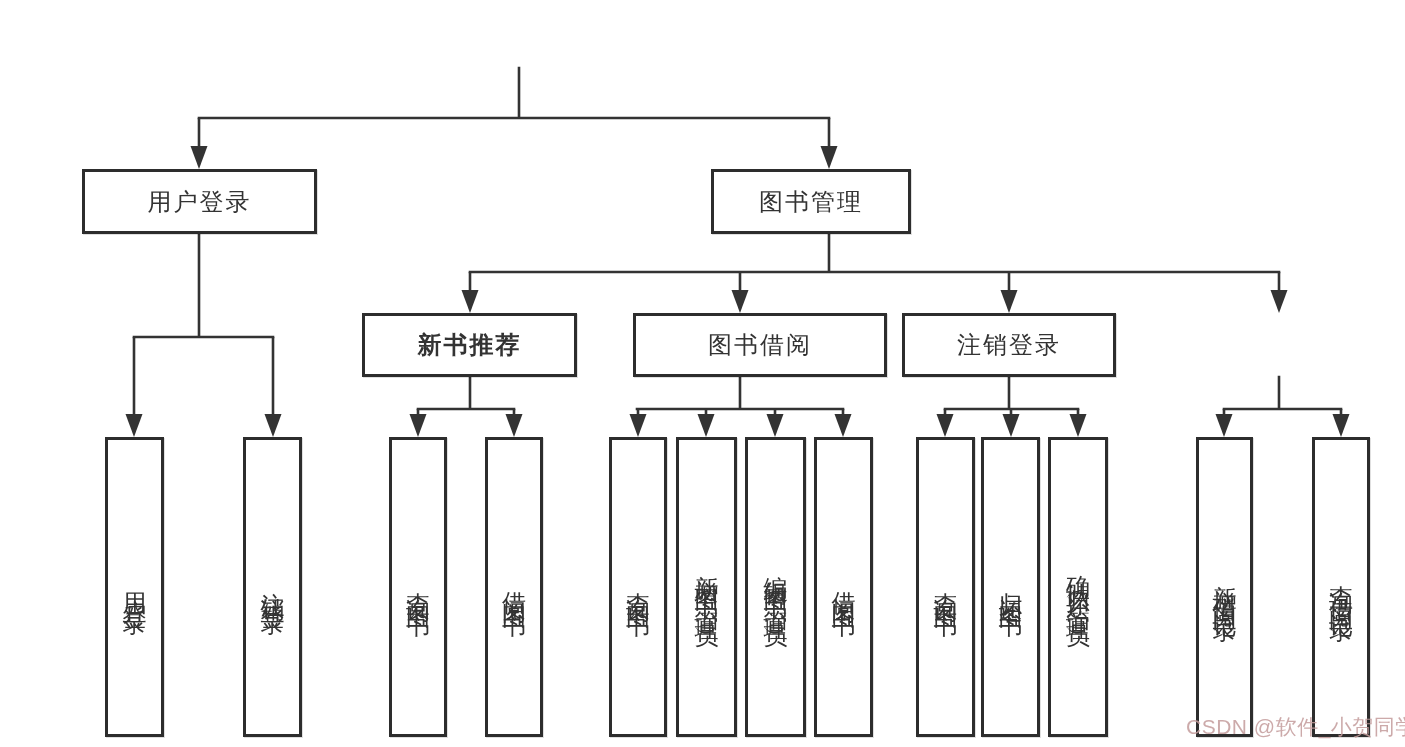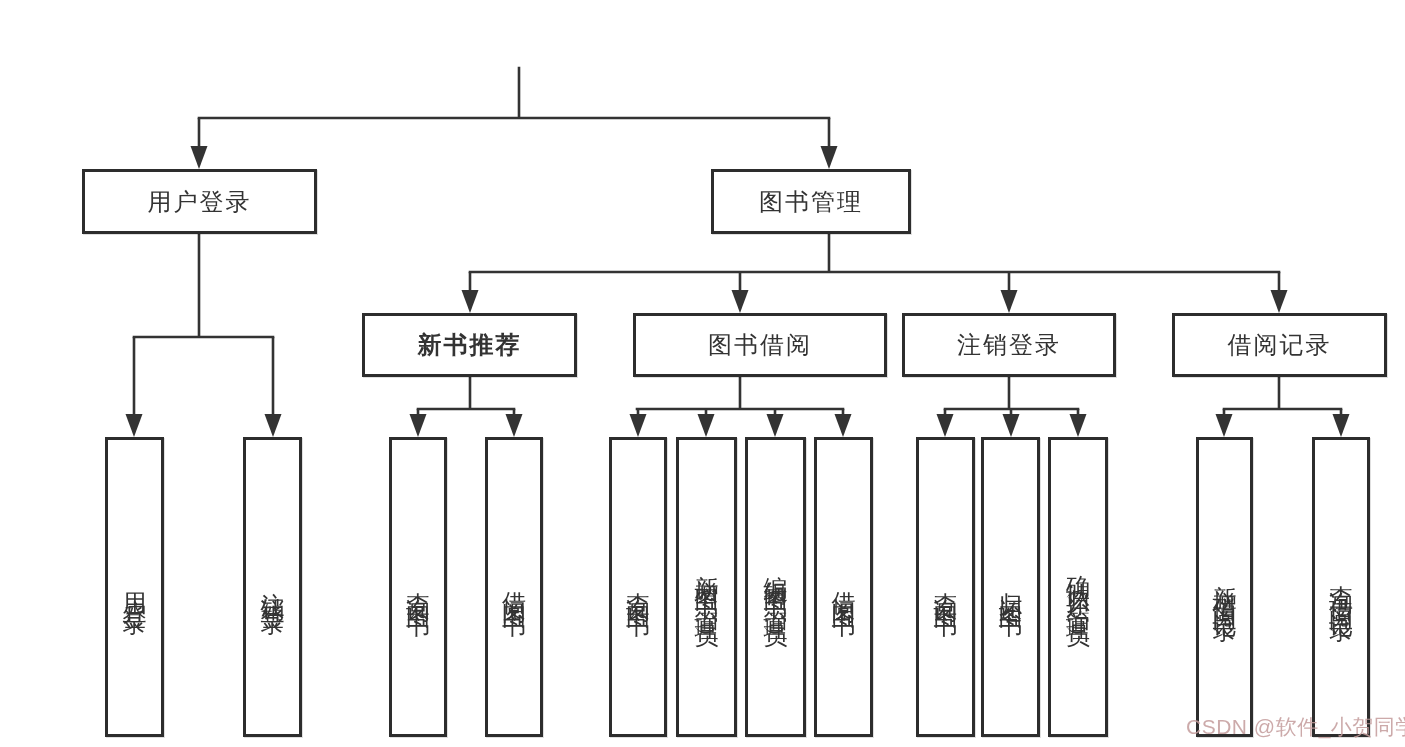--- a/index.html
+++ b/index.html
@@ -121,23 +121,20 @@
 
   <div class="box" style="left:362px; top:313px; width:215px; height:64px;font-weight:bold;">
     <span class="h-label">新书推荐</span>
   </div>
   <div class="box" style="left:633px; top:313px; width:254px; height:64px;">
     <span class="h-label">图书借阅</span>
   </div>
   <div class="box" style="left:902px; top:313px; width:214px; height:64px;">
     <span class="h-label">注销登录</span>
   </div>
-  <div class="box" style="left:1172px; top:313px; width:215px; height:64px;">
-    <span class="h-label">借阅记录</span>
-  </div>
 
   <div class="box leaf" style="left:105px; width:59px;">
     <span class="v-label">用户登录</span>
   </div>
   <div class="box leaf" style="left:243px; width:59px;">
     <span class="v-label">注销登录</span>
   </div>
 
   <div class="box leaf" style="left:389px; width:58px;">
     <span class="v-label">查询图书</span>

